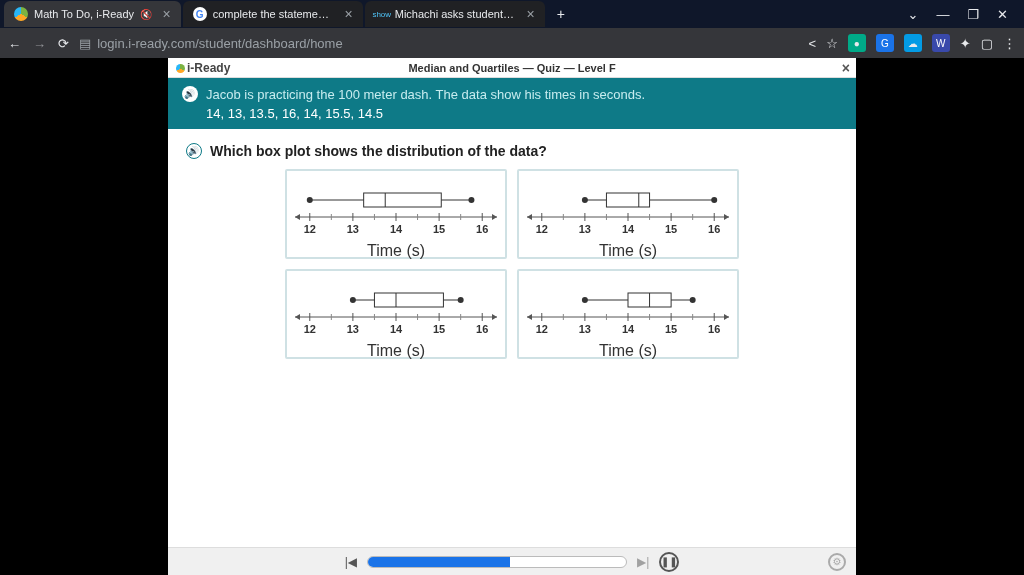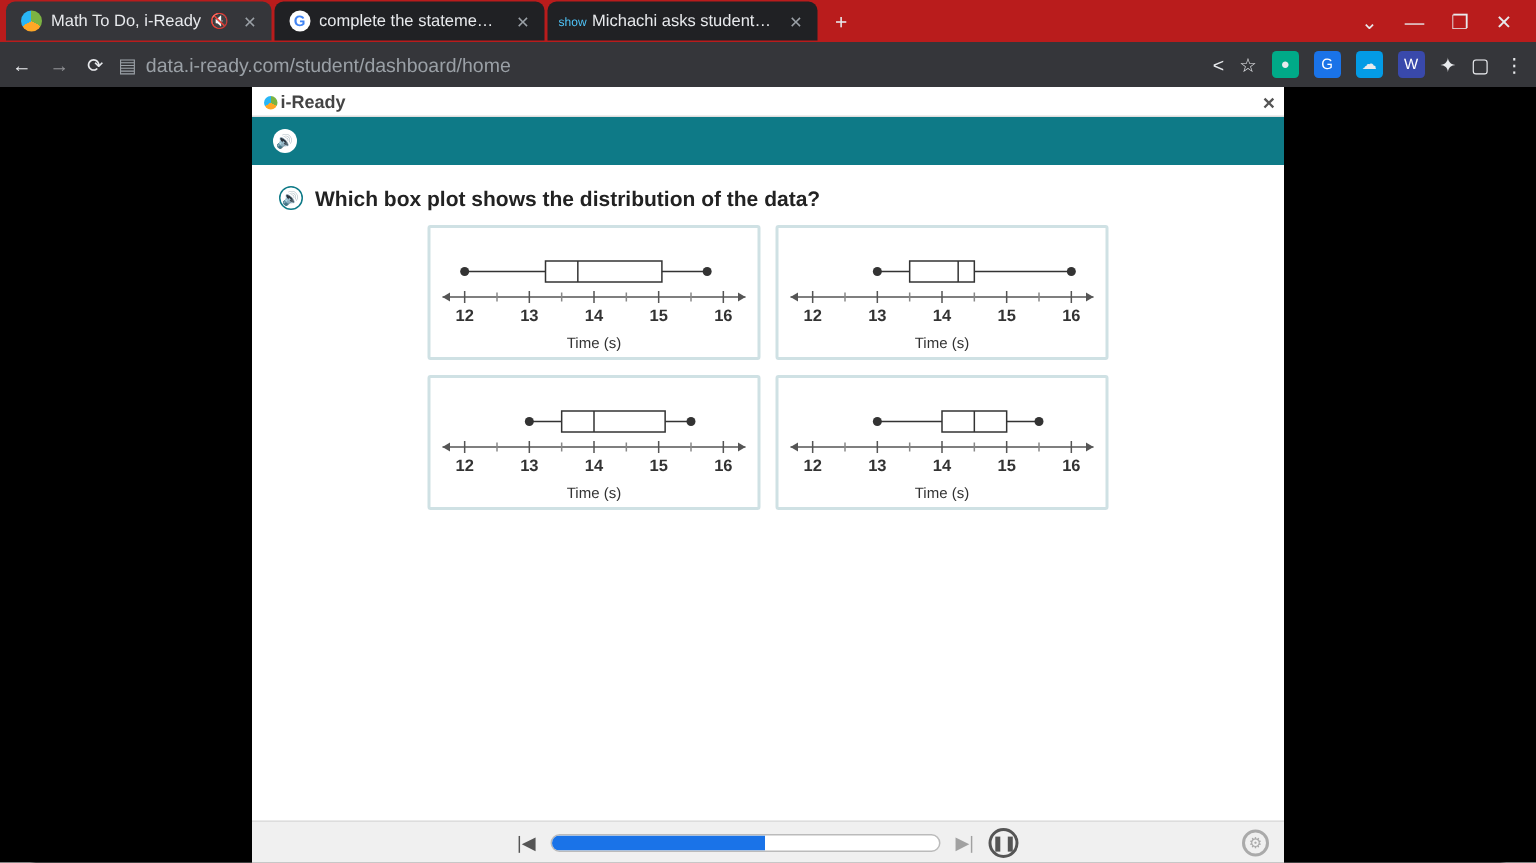--- a/index.html
+++ b/index.html
@@ -1,38 +1,38 @@
 <!DOCTYPE html>
 <html><head>
 <meta charset="utf-8">
 <style>
 * { margin: 0; padding: 0; box-sizing: border-box; }
 body { font-family: Arial, sans-serif; background: #000; width: 1024px; height: 575px; overflow: hidden; }
 
-.browser-chrome { background: #b91c1c; color: #e8eaed; }
+.browser-chrome { background: #0f172a; color: #e8eaed; }
 .tab-bar { display: flex; align-items: center; height: 28px; padding: 0 4px; font-size: 11px; gap: 0; }
 .tab { display: flex; align-items: center; padding: 0 10px; height: 26px; background: #35363a; border-radius: 6px 6px 0 0; margin-right: 2px; gap: 6px; min-width: 150px; max-width: 180px; }
 .tab.active { background: #35363a; }
 .tab.inactive { background: #202124; }
 .tab-icon { width: 14px; height: 14px; border-radius: 50%; display: flex; align-items: center; justify-content: center; font-size: 10px; }
 .tab-title { white-space: nowrap; overflow: hidden; text-overflow: ellipsis; flex: 1; color: #e8eaed; }
 .tab-close { color: #9aa0a6; font-size: 14px; margin-left: 4px; cursor: pointer; }
 .tab-add { color: #e8eaed; padding: 0 10px; font-size: 14px; cursor: pointer; }
 .window-controls { margin-left: auto; display: flex; gap: 18px; padding-right: 12px; font-size: 13px; align-items: center; }
 .window-controls span { cursor: pointer; }
 
 .addr-bar { display: flex; align-items: center; height: 30px; padding: 0 8px; background: #35363a; gap: 10px; font-size: 13px; }
 .nav-icons { display: flex; gap: 12px; color: #e8eaed; align-items: center; }
 .nav-icons span { cursor: pointer; }
 .url-region { color: #9aa0a6; display: flex; align-items: center; gap: 6px; flex: 1; }
 .right-icons { display: flex; gap: 10px; color: #e8eaed; align-items: center; }
 .right-icons span { cursor: pointer; }
 .ext-icon { width: 18px; height: 18px; border-radius: 3px; display: flex; align-items: center; justify-content: center; font-size: 10px; }
 
-.app-area { position: absolute; top: 58px; left: 0; right: 0; bottom: 0; display: flex; justify-content: center; background: #000; border-radius: 24px; }
+.app-area { position: absolute; top: 58px; left: 0; right: 0; bottom: 0; display: flex; justify-content: center; background: #000; }
 .iready-panel { width: 688px; background: #fff; display: flex; flex-direction: column; position: relative; }
 
 .panel-header { display: flex; align-items: center; height: 20px; padding: 0 8px; border-bottom: 1px solid #ddd; position: relative; }
 .logo { font-size: 12px; color: #444; font-weight: 600; }
 .logo-dot { width: 9px; height: 9px; border-radius: 50%; display: inline-block; background: conic-gradient(#7cb342 0 120deg, #ffa726 120deg 240deg, #29b6f6 240deg 360deg); vertical-align: middle; margin-right: 2px; }
 .header-title { position: absolute; left: 50%; transform: translateX(-50%); font-size: 11px; font-weight: 700; color: #333; }
 .header-close { position: absolute; right: 6px; font-size: 14px; color: #555; font-weight: bold; cursor: pointer; }
 
 .prompt-bar { background: #0e7a87; color: #fff; padding: 8px 14px; font-size: 13px; }
 .prompt-row1 { display: flex; align-items: center; gap: 8px; }
@@ -42,21 +42,21 @@
 
 .question-area { padding: 14px 18px; flex: 1; display: flex; flex-direction: column; align-items: center; }
 .question-row { display: flex; align-items: center; gap: 8px; width: 100%; margin-bottom: 10px; }
 .speaker2 { width: 16px; height: 16px; border-radius: 50%; border: 1px solid #0e7a87; color: #0e7a87; display: flex; align-items: center; justify-content: center; font-size: 9px; cursor: pointer; }
 .question-text { font-size: 14px; font-weight: 700; color: #222; }
 
 .options-grid { display: grid; grid-template-columns: repeat(2, 222px); grid-template-rows: repeat(2, 90px); gap: 10px; }
 .option { border: 2px solid #cfe1e4; border-radius: 2px; background: #fff; padding: 8px 6px 4px; cursor: pointer; display: flex; flex-direction: column; align-items: center; }
 
 .plot-wrap { width: 100%; font-weight: bold; }
-.axis-label { text-align: right; font-size: 10px; color: #333; margin-top: 1px; }
+.axis-label { text-align: right; font-size: 16px; color: #333; margin-top: 1px; }
 
 .footer { height: 28px; background: #f0f0f0; border-top: 1px solid #ddd; display: flex; align-items: center; gap: 10px; padding: 0 10px; position: relative; }
 .footer-inner { display: flex; align-items: center; gap: 10px; margin: 0 auto; }
 .progress { width: 260px; height: 12px; border: 1px solid #bbb; border-radius: 7px; overflow: hidden; background: #fff; }
 .progress-fill { height: 100%; background: #1a73e8; width: 55%; }
 .pause-btn { width: 20px; height: 20px; border-radius: 50%; border: 2px solid #555; display: flex; align-items: center; justify-content: center; color: #555; font-size: 10px; cursor: pointer; }
 .skip-icon { color: #555; font-size: 12px; cursor: pointer; }
 .gear { position: absolute; right: 10px; width: 18px; height: 18px; border-radius: 50%; border: 2px solid #aaa; display: flex; align-items: center; justify-content: center; color: #aaa; font-size: 10px; cursor: pointer; }
 
 svg text { font-family: Arial; }
@@ -91,46 +91,49 @@
     </div>
   </div>
   <div class="addr-bar">
     <div class="nav-icons">
       <span>←</span>
       <span style="opacity:.5;">→</span>
       <span>⟳</span>
     </div>
     <div class="url-region">
       <span>▤</span>
-      <span>data.i-ready.com/student/dashboard/home</span>
+      <span>login.i-ready.com/student/dashboard/home</span>
     </div>
     <div class="right-icons">
       <span>&lt;</span>
       <span>☆</span>
       <span class="ext-icon" style="background:#0a8;">●</span>
       <span class="ext-icon" style="background:#1a73e8;color:#fff;">G</span>
       <span class="ext-icon" style="background:#039be5;">☁</span>
       <span class="ext-icon" style="background:#3949ab;color:#fff;">W</span>
       <span>✦</span>
       <span>▢</span>
       <span>⋮</span>
     </div>
   </div>
 </div>
 
 <div class="app-area">
   <div class="iready-panel">
     <div class="panel-header">
       <span class="logo"><span class="logo-dot"></span><span>i-Ready</span></span>
+      <span class="header-title">Median and Quartiles — Quiz — Level F</span>
       <span class="header-close">×</span>
     </div>
     <div class="prompt-bar">
       <div class="prompt-row1">
         <span class="speaker">🔊</span>
-      </div>
+        <span class="prompt-main">Jacob is practicing the 100 meter dash. The data show his times in seconds.</span>
+      </div>
+      <div class="prompt-data">14, 13, 13.5, 16, 14, 15.5, 14.5</div>
     </div>
     <div class="question-area">
       <div class="question-row">
         <span class="speaker2">🔊</span>
         <span class="question-text">Which box plot shows the distribution of the data?</span>
       </div>
       <div class="options-grid">
         <div class="option">
             <div class="plot-wrap"><svg width="206" height="58" viewBox="0 0 206 58">
                 <line x1="2" y1="38" x2="204" y2="38" stroke="#555" stroke-width="1"></line>

